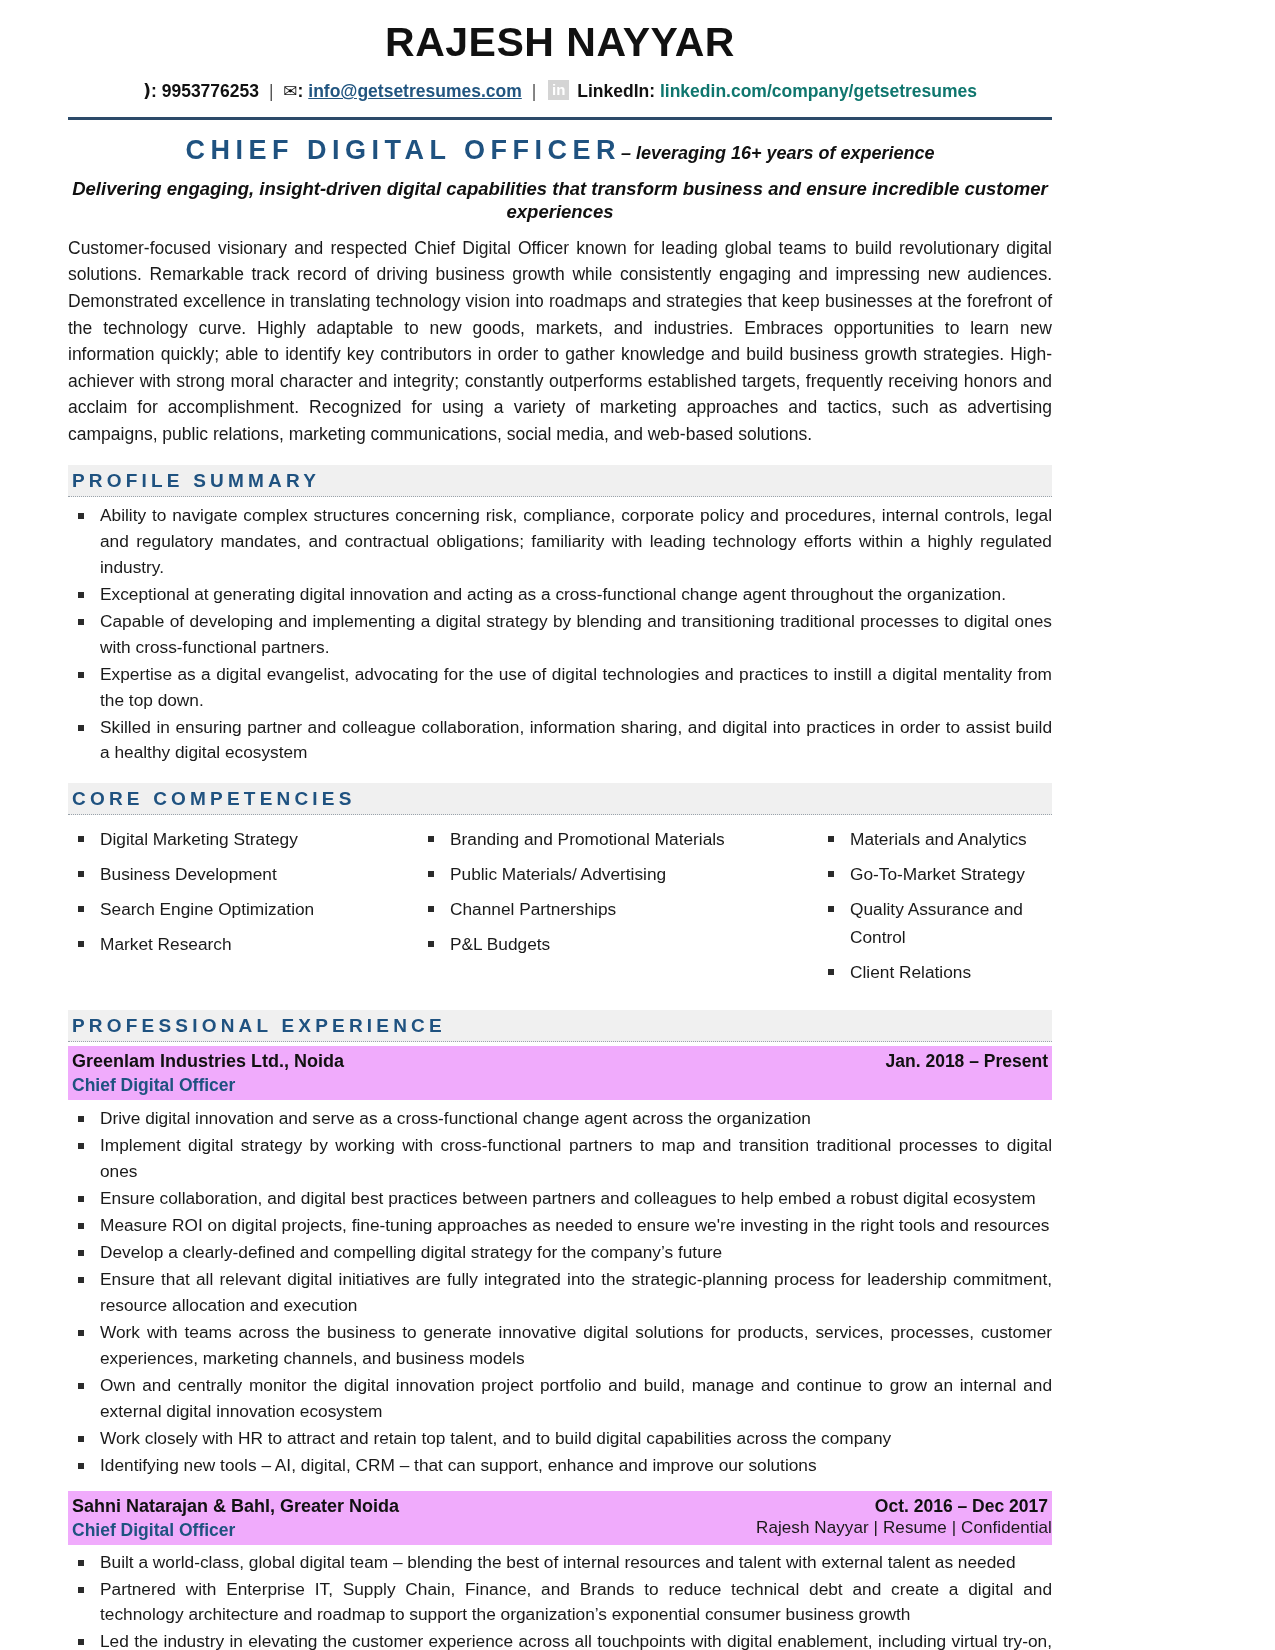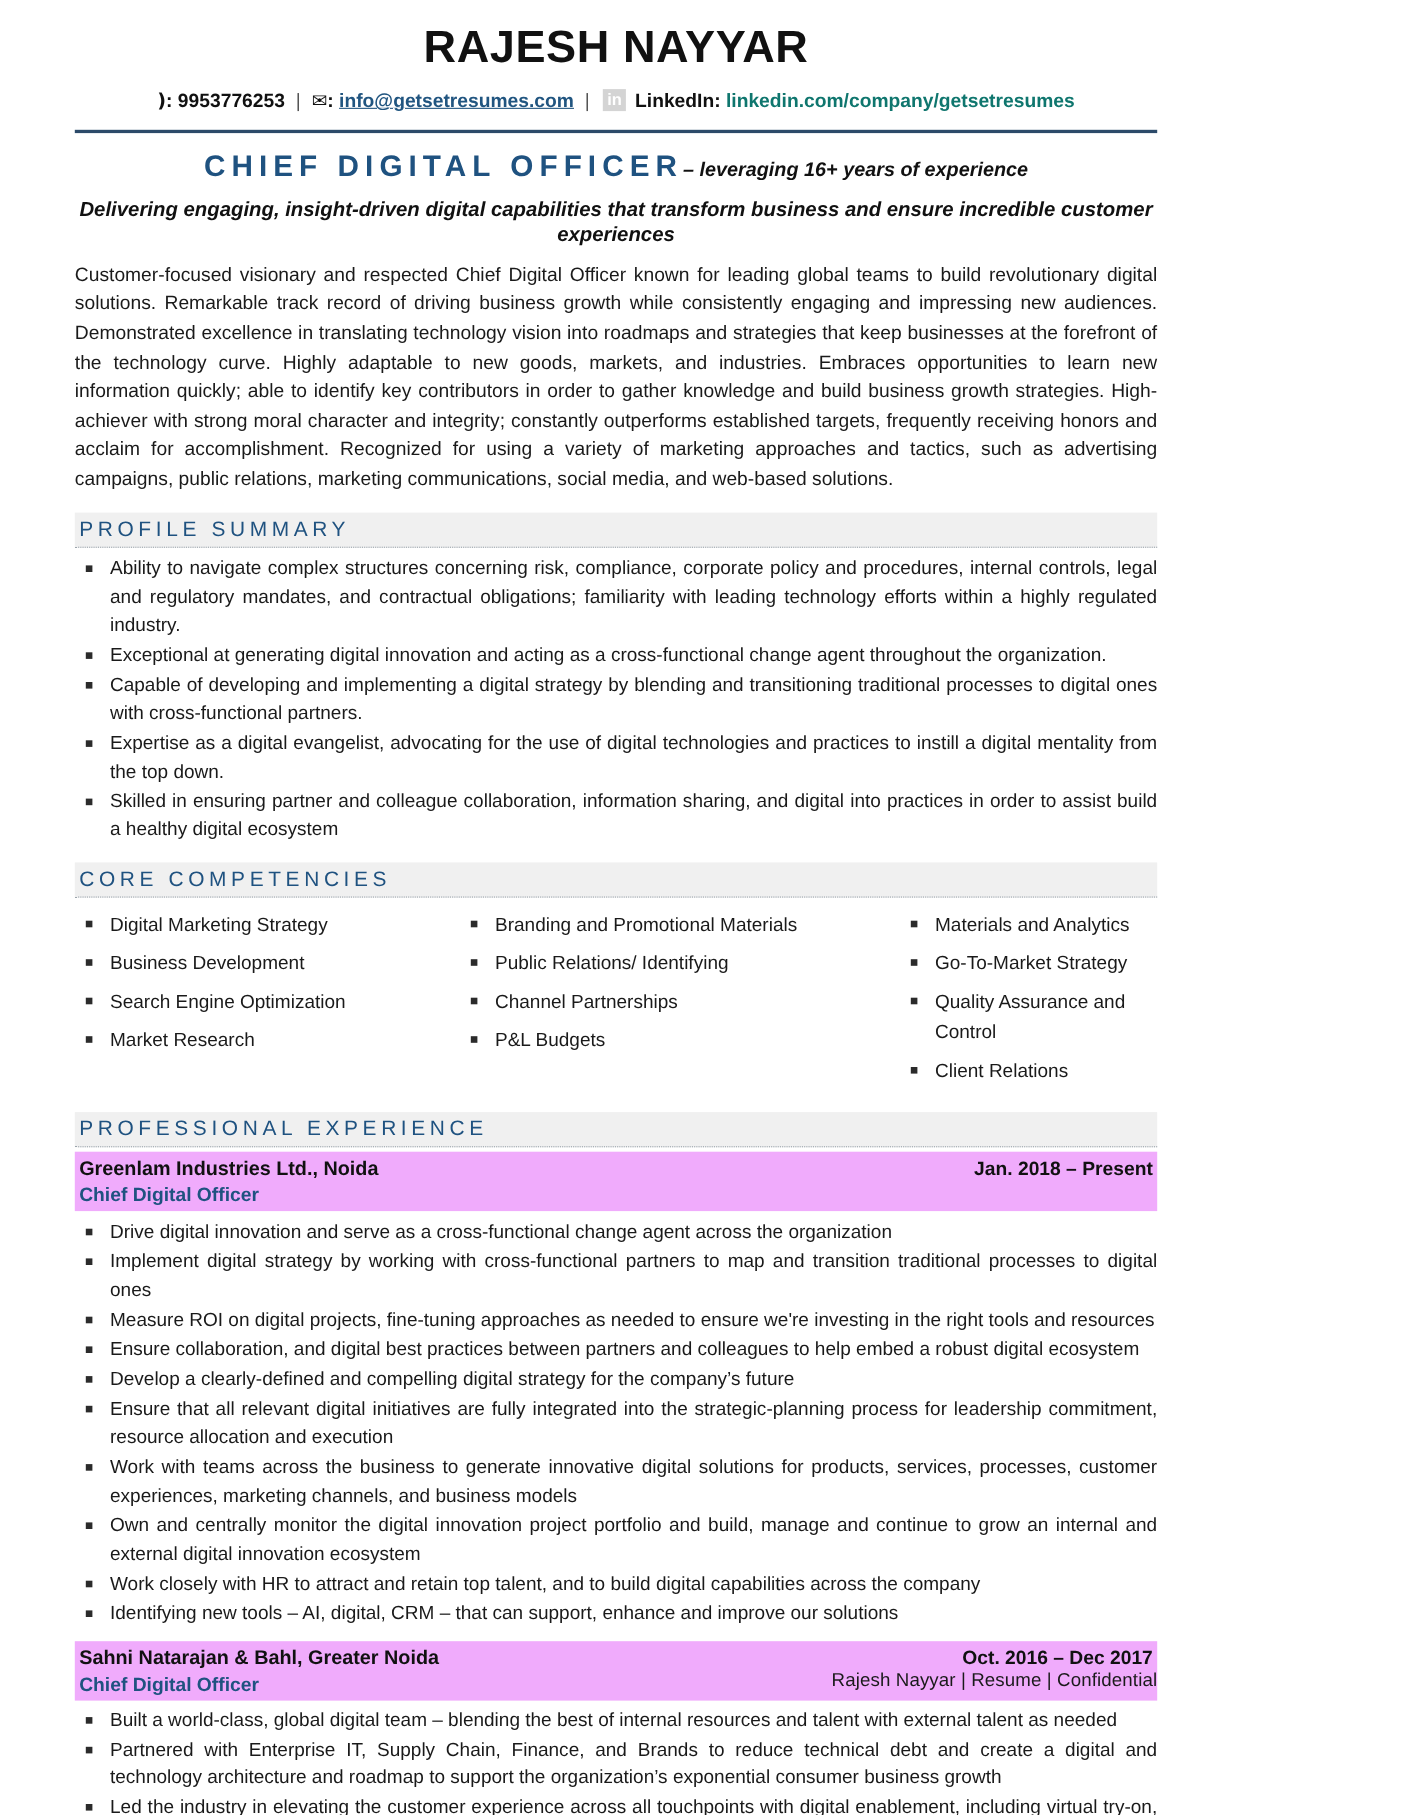--- a/index.html
+++ b/index.html
@@ -123,21 +123,21 @@
 
   
   .section-head {
     background: #f0f0f0;
     border-bottom: 1px dotted #9aa3ab;
     margin-top: 17px;
     padding: 5px 4px 4px 4px;
   }
   .section-head .label {
     font-size: 19px;
-    font-weight: normal;
+    font-weight: bold;
     color: #1f5280;
     letter-spacing: 4.2px;
   }
 
   
   ul.blist {
     list-style: none;
     margin: 6px 0 0 0;
     padding: 0;
   }
@@ -271,21 +271,21 @@
   </div>
   <div class="comp-grid">
     <div>
       <div class="comp-item">Digital Marketing Strategy</div>
       <div class="comp-item">Business Development</div>
       <div class="comp-item">Search Engine Optimization</div>
       <div class="comp-item">Market Research</div>
     </div>
     <div>
       <div class="comp-item">Branding and Promotional Materials</div>
-      <div class="comp-item">Public Relations/ Identifying</div>
+      <div class="comp-item">Public Materials/ Advertising</div>
       <div class="comp-item">Channel Partnerships</div>
       <div class="comp-item">P&amp;L Budgets</div>
     </div>
     <div>
       <div class="comp-item">Materials and Analytics</div>
       <div class="comp-item">Go-To-Market Strategy</div>
       <div class="comp-item">Quality Assurance and Control</div>
       <div class="comp-item">Client Relations</div>
     </div>
   </div>
@@ -298,22 +298,22 @@
     <div class="job-head">
       <div class="job-row">
         <span class="job-company">Greenlam Industries Ltd., Noida</span>
         <span class="job-dates">Jan. 2018 – Present</span>
       </div>
       <div class="job-role">Chief Digital Officer</div>
     </div>
     <ul class="blist">
       <li>Drive digital innovation and serve as a cross-functional change agent across the organization</li>
       <li>Implement digital strategy by working with cross-functional partners to map and transition traditional processes to digital ones</li>
+      <li>Ensure collaboration, and digital best practices between partners and colleagues to help embed a robust digital ecosystem</li>
       <li>Measure ROI on digital projects, fine-tuning approaches as needed to ensure we're investing in the right tools and resources</li>
-      <li>Ensure collaboration, and digital best practices between partners and colleagues to help embed a robust digital ecosystem</li>
       <li>Develop a clearly-defined and compelling digital strategy for the company’s future</li>
       <li>Ensure that all relevant digital initiatives are fully integrated into the strategic-planning process for leadership commitment, resource allocation and execution</li>
       <li>Work with teams across the business to generate innovative digital solutions for products, services, processes, customer experiences, marketing channels, and business models</li>
       <li>Own and centrally monitor the digital innovation project portfolio and build, manage and continue to grow an internal and external digital innovation ecosystem</li>
       <li>Work closely with HR to attract and retain top talent, and to build digital capabilities across the company</li>
       <li>Identifying new tools – AI, digital, CRM – that can support, enhance and improve our solutions</li>
     </ul>
   </div>
 
   <div class="job-block">

